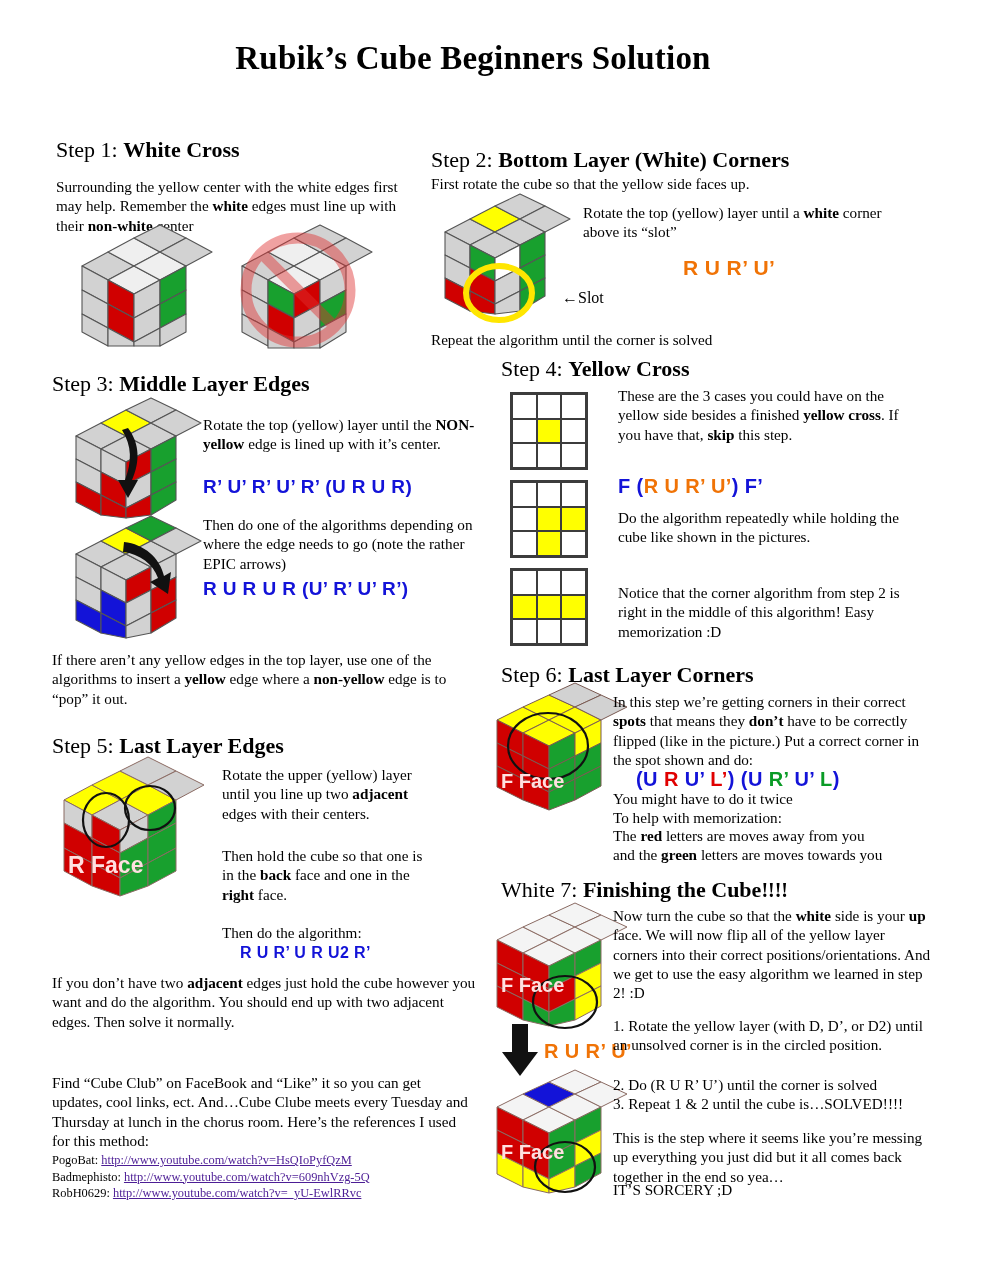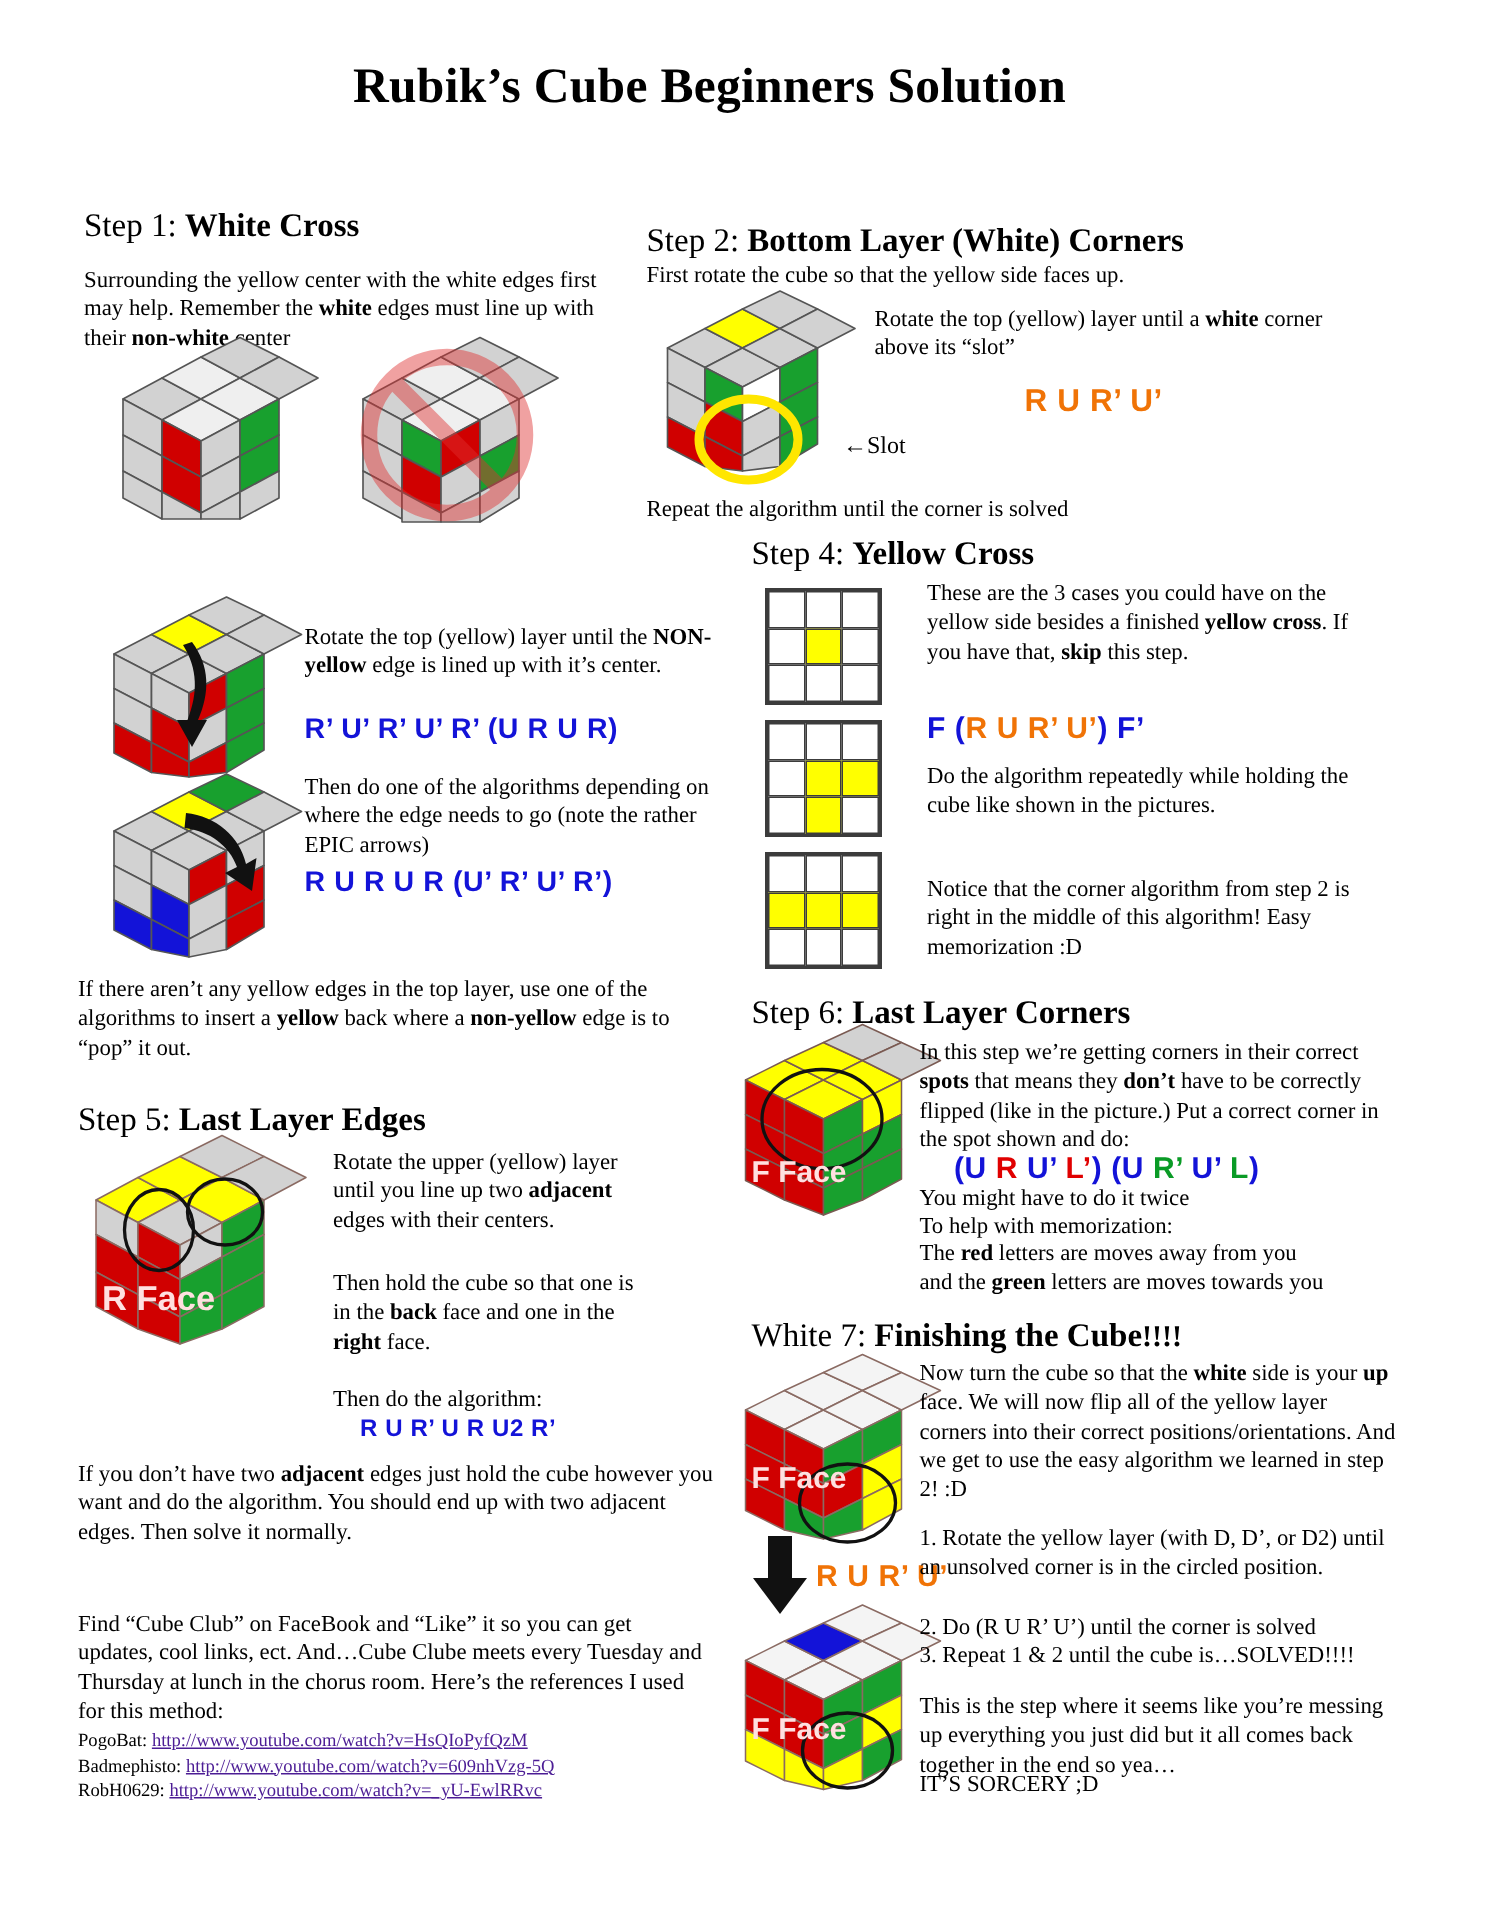--- a/index.html
+++ b/index.html
@@ -156,20 +156,26 @@
   <div class="abs body-txt slot-arrow" style="left:562px;top:288px;">←Slot</div>
 
   <div class="abs body-txt" style="left:583px;top:203px;width:300px;">
     <span>Rotate the top (yellow) layer until a </span><span class="b">white</span><span> corner above its “slot”</span>
   </div>
 
   <div class="abs algo orange" style="left:683px;top:256px;font-size:21px;">R U R’ U’</div>
 
   <div class="abs body-txt" style="left:431px;top:330px;">Repeat the algorithm until the corner is solved</div>
 
+  <div class="abs" style="left:52px;top:372px;width:420px;">
+    <div class="steph">
+      <span class="lbl">Step 3:</span>
+      <span class="nm">Middle Layer Edges</span>
+    </div>
+  </div>
 
   <div class="cube" style="left:68px;top:400px;">
     <svg width="125" height="118" viewBox="0 0 125 118">
       <g stroke="#555" stroke-width="1.1" stroke-linejoin="round">
         <polygon points="8,36 33,23 58,36 33,49" fill="#d2d2d2"></polygon>
         <polygon points="33,23 58,10 83,23 58,36" fill="#ffff00"></polygon>
         <polygon points="58,10 83,-2 108,10 83,23" fill="#d2d2d2"></polygon>
         <polygon points="33,49 58,36 83,49 58,62" fill="#d2d2d2"></polygon>
         <polygon points="58,36 83,23 108,36 83,49" fill="#d2d2d2"></polygon>
         <polygon points="83,23 108,10 133,23 108,36" fill="#d2d2d2"></polygon>
@@ -222,21 +228,21 @@
       <g fill="#111" stroke="none">
         <path d="M56,24 C76,26 92,40 96,58 L103,54 L100,76 L82,64 L90,60 C85,46 72,36 55,34 Z"></path>
       </g>
     </svg>
   </div>
 
   <div class="abs body-txt" style="left:203px;top:515px;width:272px;">Then do one of the algorithms depending on where the edge needs to go (note the rather EPIC arrows)</div>
   <div class="abs algo blue" style="left:203px;top:578px;">R U R U R (U’ R’ U’ R’)</div>
 
   <div class="abs body-txt" style="left:52px;top:650px;width:420px;">
-    <span>If there aren’t any yellow edges in the top layer, use one of the algorithms to insert a </span><span class="b">yellow</span><span> back where a </span><span class="b">non-yellow</span><span> edge is to “pop” it out.</span>
+    <span>If there aren’t any yellow edges in the top layer, use one of the algorithms to insert a </span><span class="b">yellow</span><span> edge where a </span><span class="b">non-yellow</span><span> edge is to “pop” it out.</span>
   </div>
 
   <div class="abs" style="left:501px;top:357px;width:440px;">
     <div class="steph">
       <span class="lbl">Step 4:</span>
       <span class="nm">Yellow Cross</span>
     </div>
   </div>
 
   <div class="grid3" style="left:510px;top:392px;width:78px;height:78px;">

